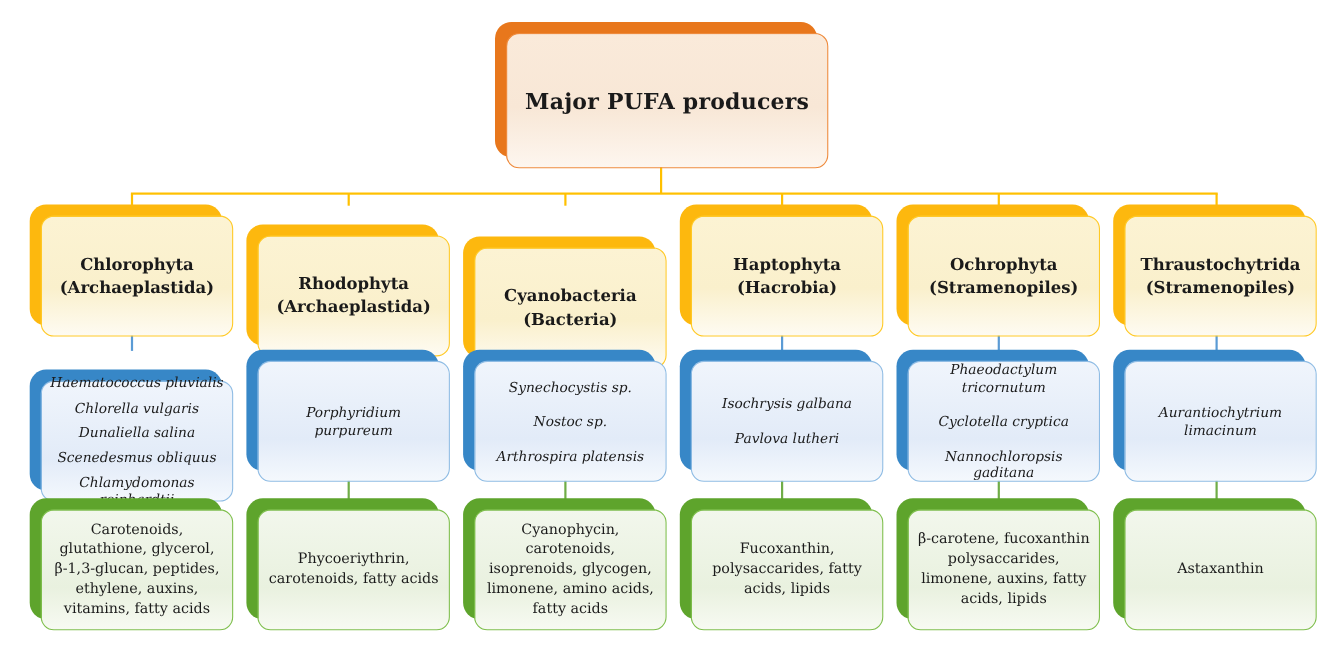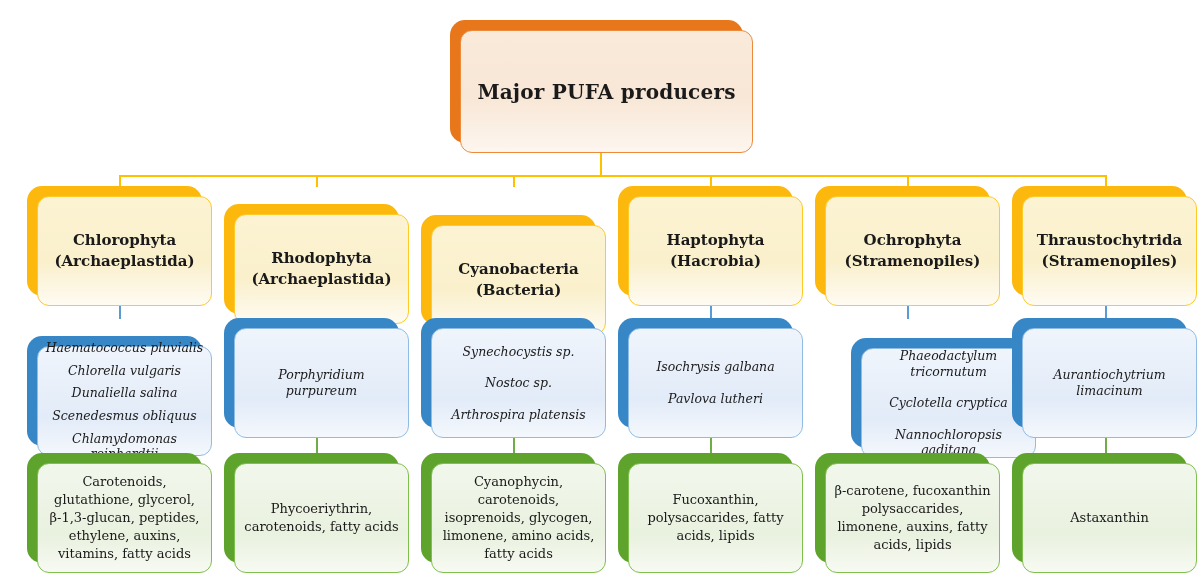--- a/index.html
+++ b/index.html
@@ -191,21 +191,21 @@
     </div>
   </div>
 
   <div class="node col-box taxon" style="left:815px;top:186px;">
     <div class="back"></div>
     <div class="front">
       <div class="taxon-name">Ochrophyta</div>
       <div class="taxon-group">(Stramenopiles)</div>
     </div>
   </div>
-  <div class="node col-box species" style="left:851px;top:318px;margin-top:20px;">
+  <div class="node col-box species" style="left:815px;top:318px;">
     <div class="back"></div>
     <div class="front">
       <div class="species-list gap-l">
         <div class="species-item">Phaeodactylum tricornutum</div>
         <div class="species-item">Cyclotella cryptica</div>
         <div class="species-item">Nannochloropsis gaditana</div>
       </div>
     </div>
   </div>
   <div class="node col-box compounds" style="left:815px;top:453px;border-radius:11px;">

